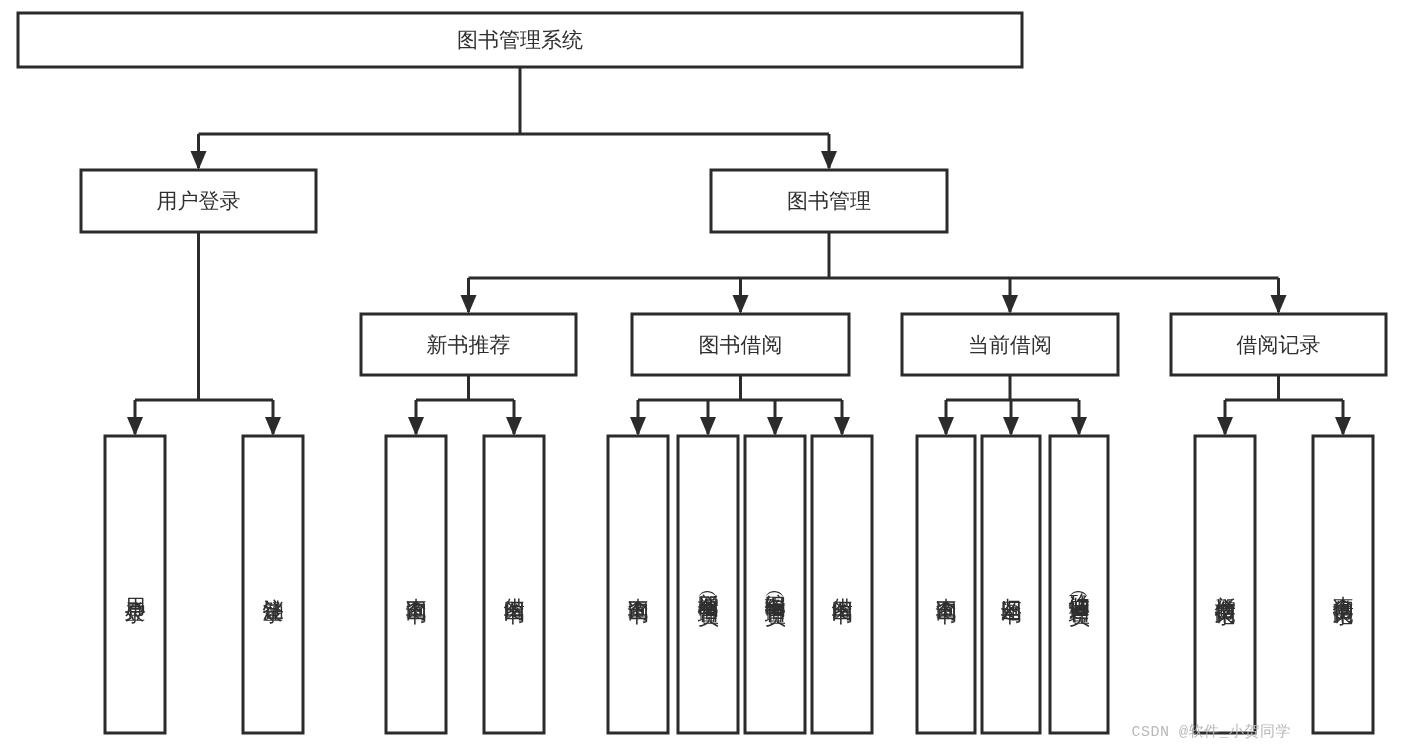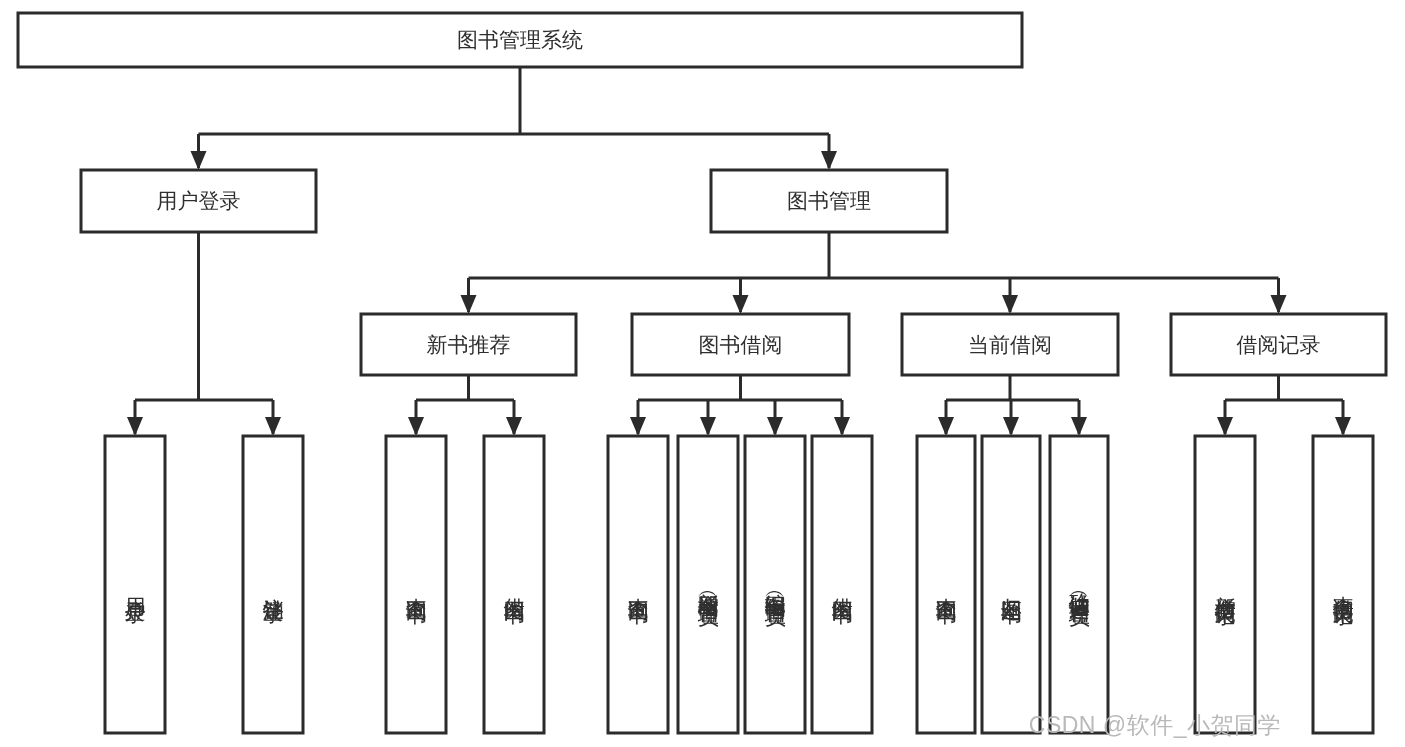--- a/index.html
+++ b/index.html
@@ -57,24 +57,24 @@
     font-family: "DejaVu Sans", "Liberation Sans", sans-serif;
     font-size: 21px;
     line-height: 1.08;
     letter-spacing: 2px;
     color: #2f2f2f;
     white-space: nowrap;
     pointer-events: none;
   }
   .watermark {
     position: absolute;
-    right: 14px;
+    right: 4px;
     bottom: 6px;
-    font-family: Liberation Sans, sans-serif;
-    font-size: 23px;
+    font-family: Liberation Mono, monospace;
+    font-size: 15px;
     color: #b9b9b9;
     letter-spacing: 0.5px;
     white-space: nowrap;
   }
 </style>
 </head>
 <body>
 
 <div id="diagram-root">
   <svg class="flow" viewBox="0 0 1405 747">

